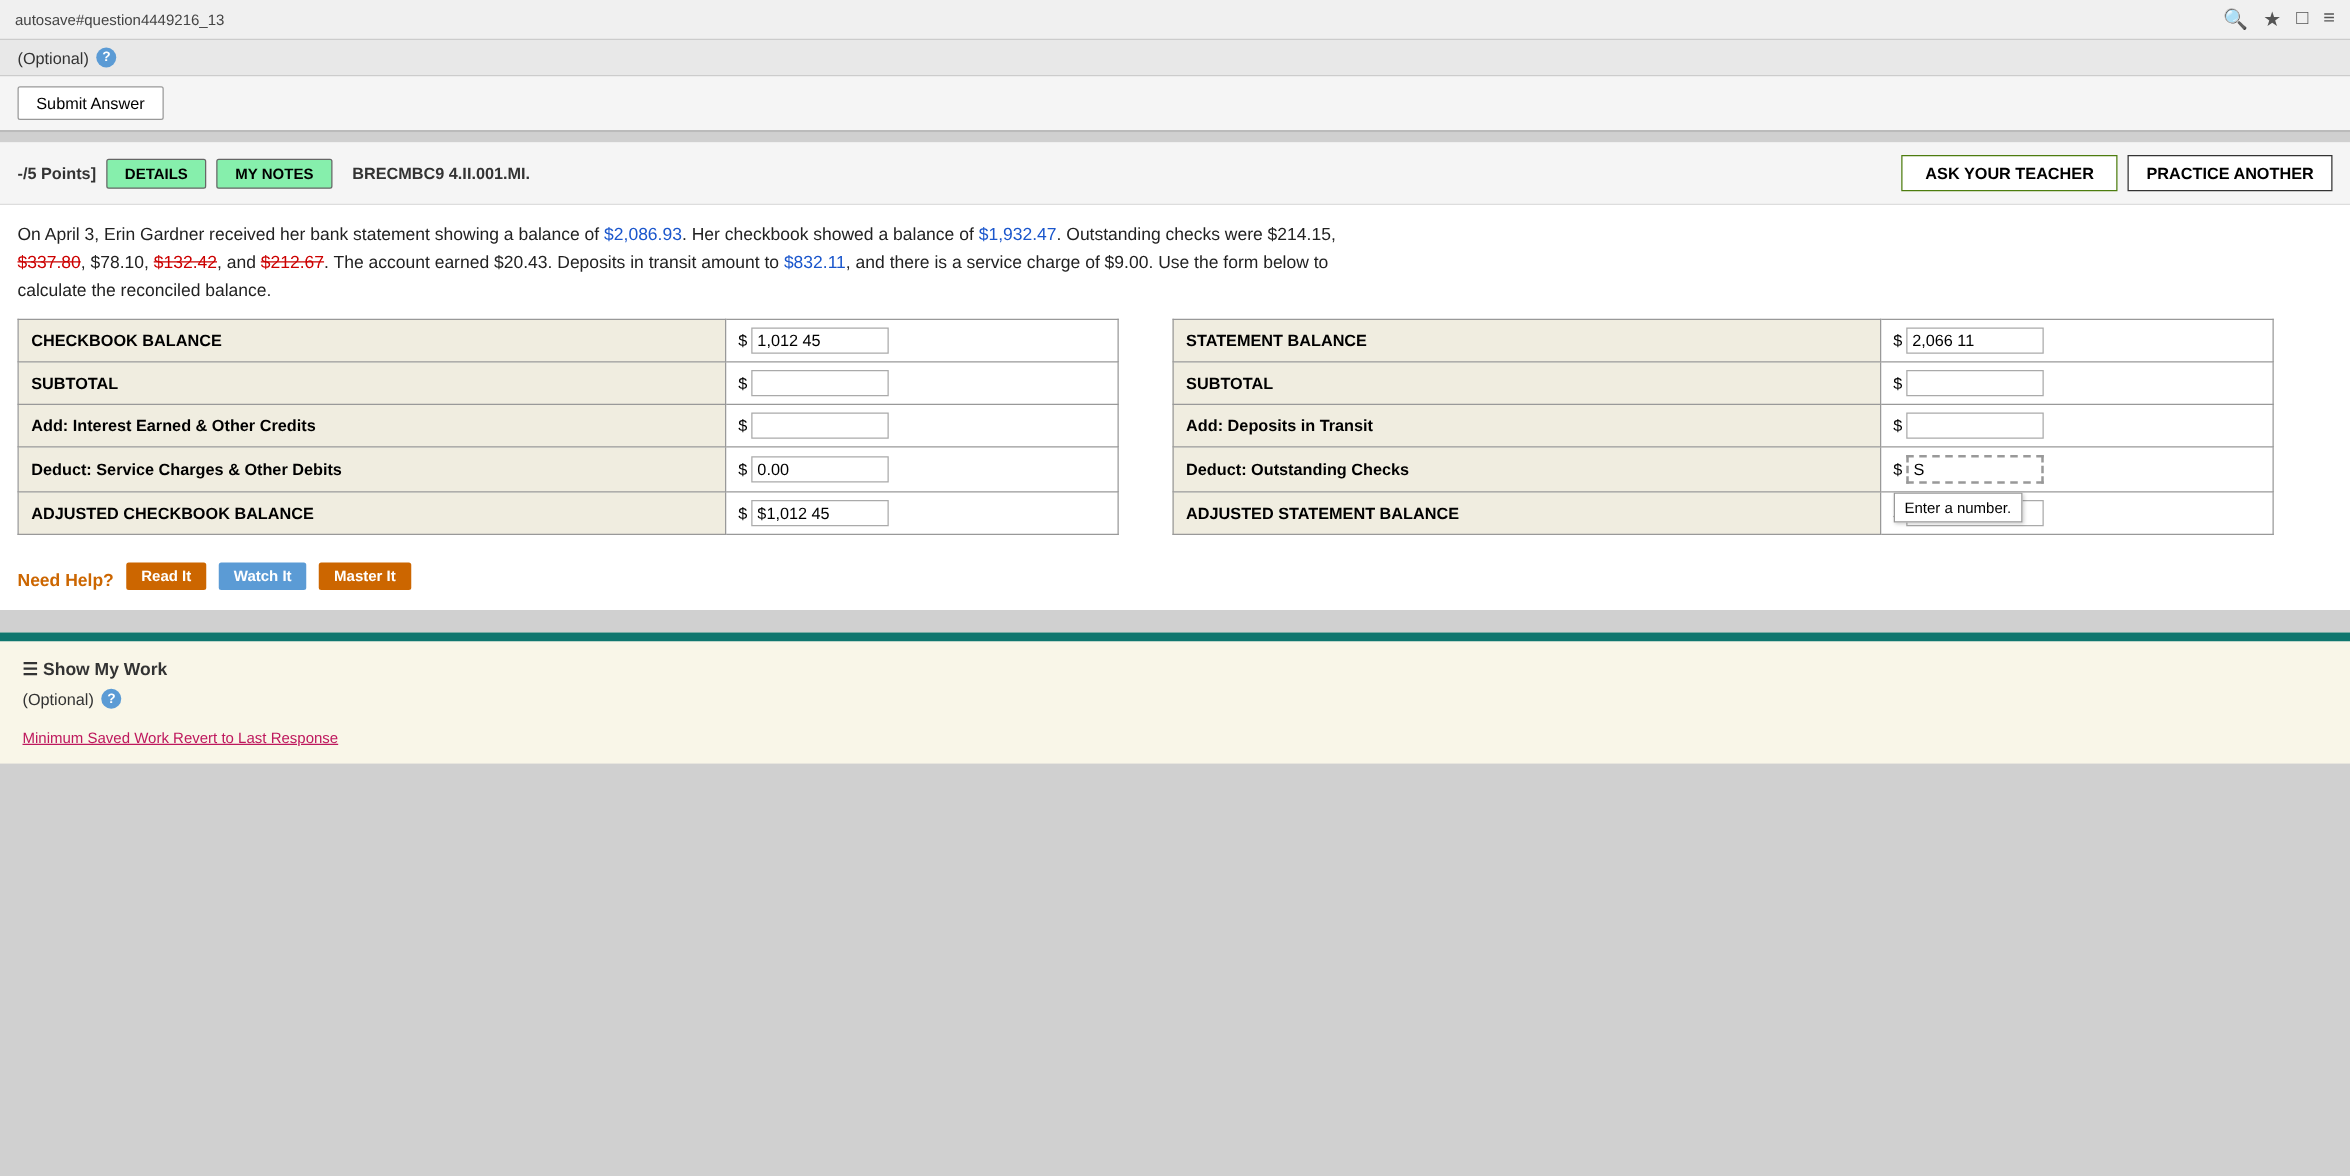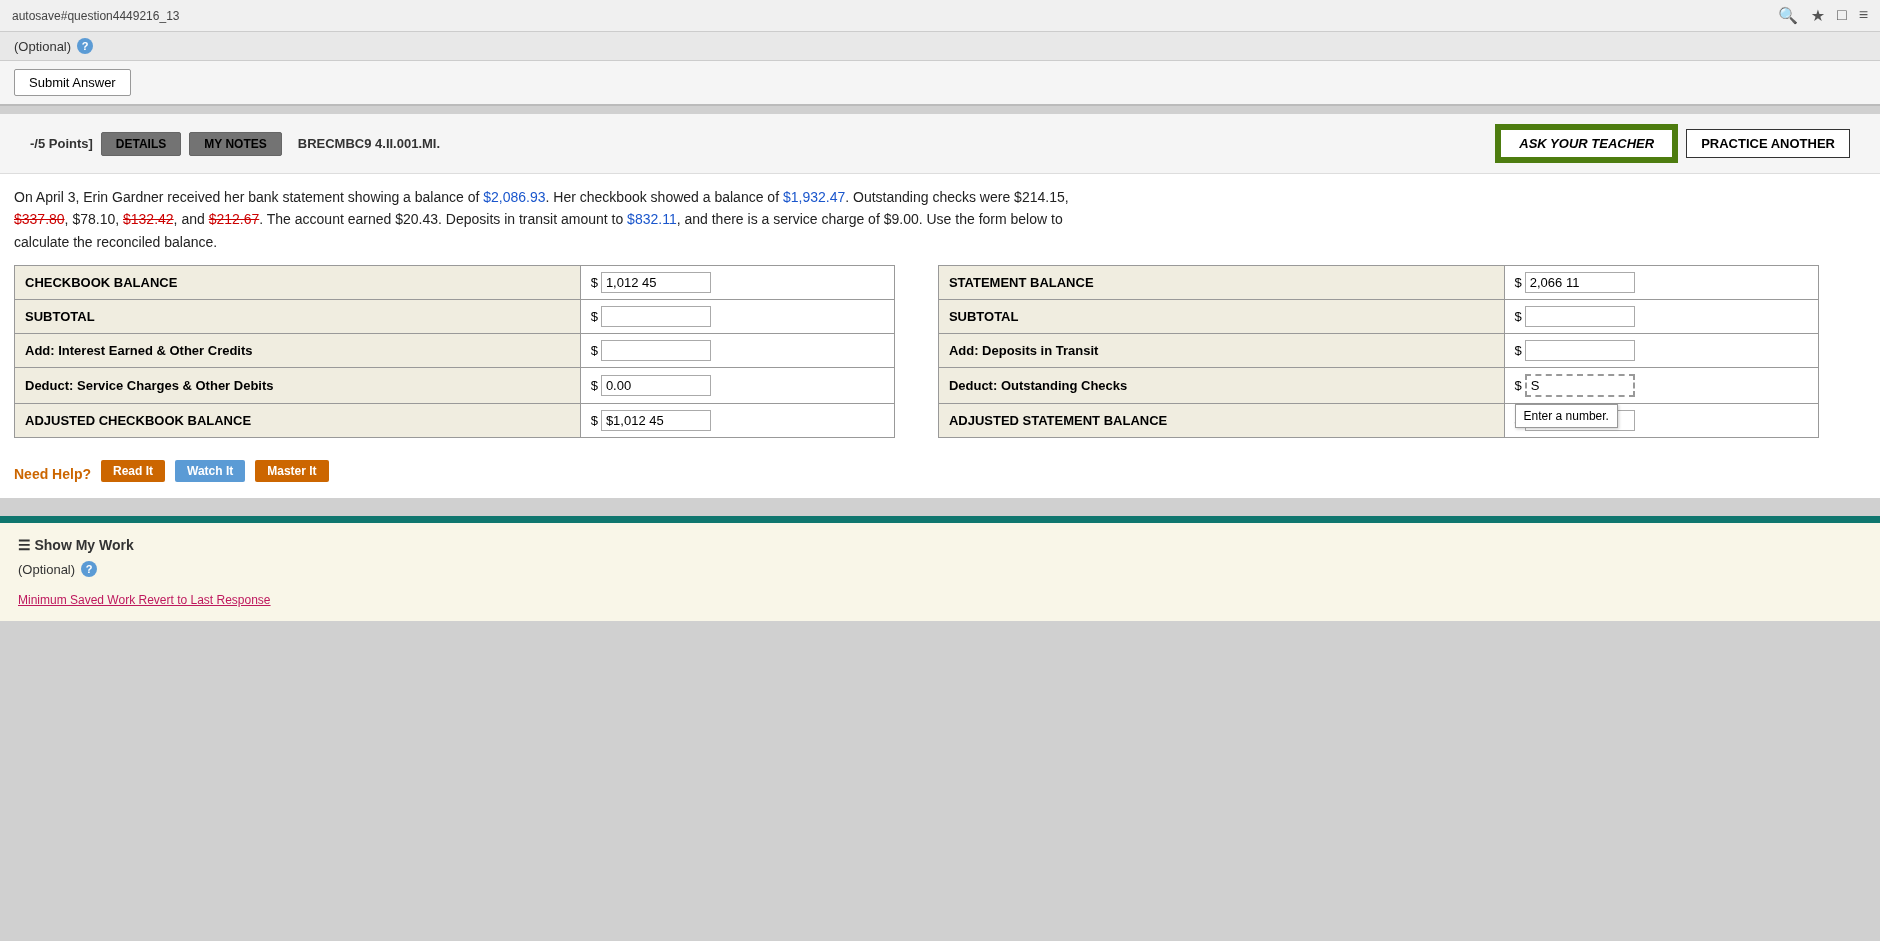--- a/index.html
+++ b/index.html
@@ -66,56 +66,55 @@
       cursor: pointer;
       border-radius: 2px;
     }
     .content-area {
       background: white;
       margin: 0;
       padding: 0;
     }
     .question-header {
       background: #f5f5f5;
-      padding: 10px 30px;
+      padding: 10px 14px;
       border-bottom: 1px solid #ddd;
       display: flex;
       align-items: center;
       gap: 8px;
       flex-wrap: wrap;
     }
     .points-label {
       font-size: 13px;
       font-weight: bold;
       color: #333;
     }
     .details-btn, .notes-btn {
-      background: #737373;
+      background: #86efac;
       border: 1px solid #666;
       padding: 4px 14px;
       font-size: 12px;
       font-weight: bold;
       cursor: pointer;
       border-radius: 2px;
     }
     .question-code {
       font-size: 13px;
       font-weight: bold;
       color: #333;
       margin-left: 8px;
     }
     .ask-teacher-btn {
       margin-left: auto;
       background: white;
-      border: 6px solid #4d7c0f;
+      border: 1px solid #4d7c0f;
       padding: 6px 18px;
       font-size: 13px;
       font-weight: bold;
       cursor: pointer;
-      font-style: italic;
     }
     .practice-btn {
       background: white;
       border: 1px solid #333;
       padding: 6px 14px;
       font-size: 13px;
       font-weight: bold;
       cursor: pointer;
     }
     .question-text {

